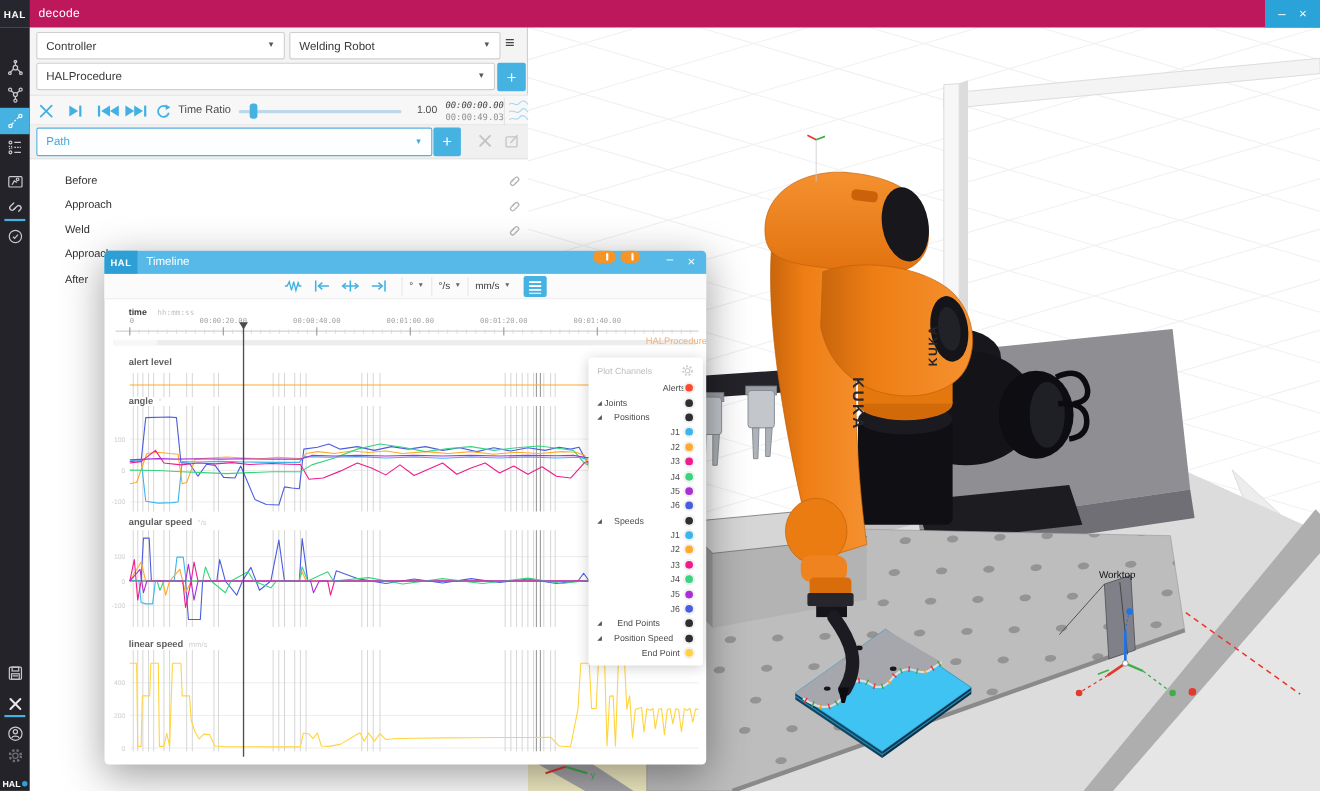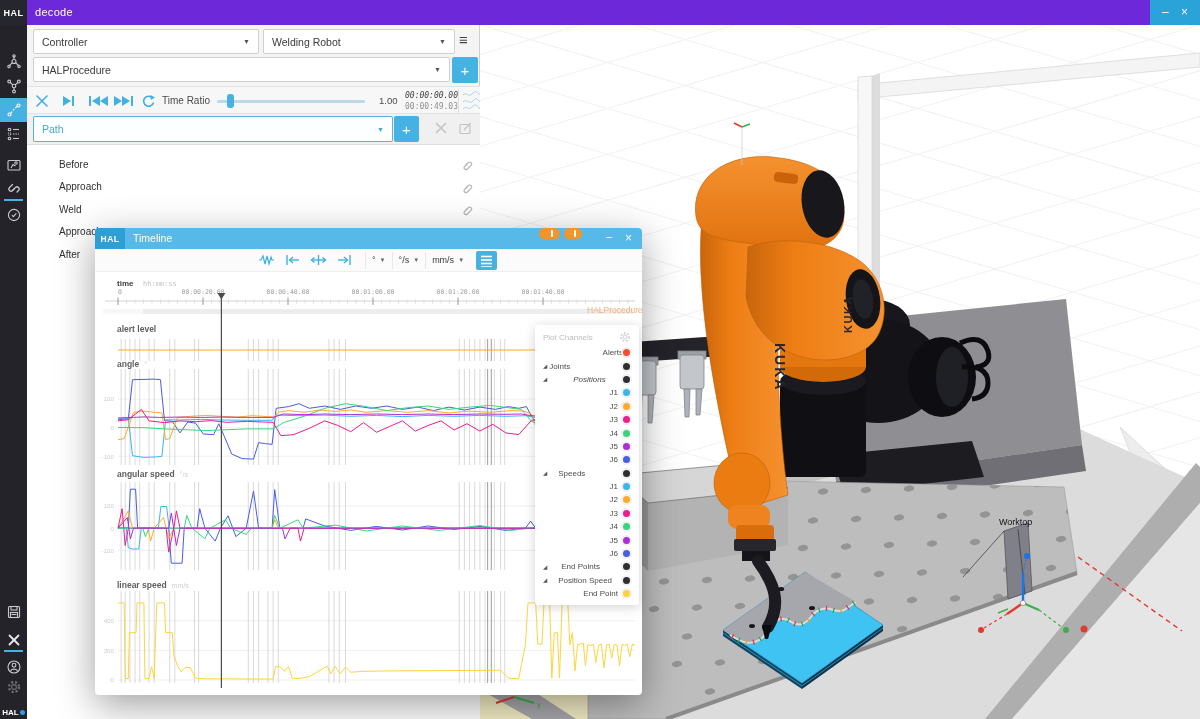--- a/index.html
+++ b/index.html
@@ -1,21 +1,21 @@
 <!DOCTYPE html>
 <html><head>
 <meta charset="utf-8">
 <style>
   *{margin:0;padding:0;box-sizing:border-box;}
   html,body{width:1200px;height:719px;overflow:hidden;background:#fff;
     font-family:"Liberation Sans",sans-serif;-webkit-font-smoothing:antialiased;}
   .mono{font-family:"DejaVu Sans Mono",monospace;}
 
   
-  #titlebar{position:absolute;left:0;top:0;width:1200px;height:25px;background:#6d28d9;z-index:30;}
+  #titlebar{position:absolute;left:0;top:0;width:1200px;height:25px;background:#be185d;z-index:30;}
   #titlebar .app-title{position:absolute;left:35px;top:6px;color:#fff;font-size:11px;letter-spacing:.3px;}
   #titlebar .win-ctrls{position:absolute;right:0;top:0;width:50px;height:25px;background:#2aa3d8;
     display:flex;align-items:center;justify-content:space-evenly;color:#fff;}
   #titlebar .win-ctrls span{font-size:12px;line-height:25px;cursor:default;}
   #app-logo{position:absolute;left:0;top:0;width:27px;height:25px;background:#26262e;color:#fff;
     font-size:9px;font-weight:bold;display:flex;align-items:center;justify-content:center;z-index:40;letter-spacing:.5px;}
 
   
   #sidebar{position:absolute;left:0;top:25px;width:27px;height:694px;background:#232329;z-index:35;}
   .sb-ic{position:absolute;left:0;width:27px;height:24px;display:flex;align-items:center;justify-content:center;}
@@ -1047,21 +1047,21 @@
           <span class="lg-lb" style="padding-left: 0px; text-align: right;">Alerts</span>
           <span class="lg-dot" style="background: rgb(255, 74, 46);"></span>
         </div>
         <div class="lg-row">
           <span class="lg-ar">◢</span>
           <span class="lg-lb" style="padding-left: 0px; text-align: left;">Joints</span>
           <span class="lg-dot" style="background: rgb(47, 47, 51);"></span>
         </div>
         <div class="lg-row">
           <span class="lg-ar">◢</span>
-          <span class="lg-lb" style="padding-left: 24px; text-align: left; font-style: italic;">Positions</span>
+          <span class="lg-lb" style="padding-left: 9px; text-align: left;">Positions</span>
           <span class="lg-dot" style="background: rgb(47, 47, 51);"></span>
         </div>
         <div class="lg-row">
           <span class="lg-lb" style="padding-left: 18px; text-align: right; padding-right: 5px;">J1</span>
           <span class="lg-dot" style="background: rgb(58, 182, 238);"></span>
         </div>
         <div class="lg-row">
           <span class="lg-lb" style="padding-left: 18px; text-align: right; padding-right: 5px;">J2</span>
           <span class="lg-dot" style="background: rgb(255, 170, 43);"></span>
         </div>

